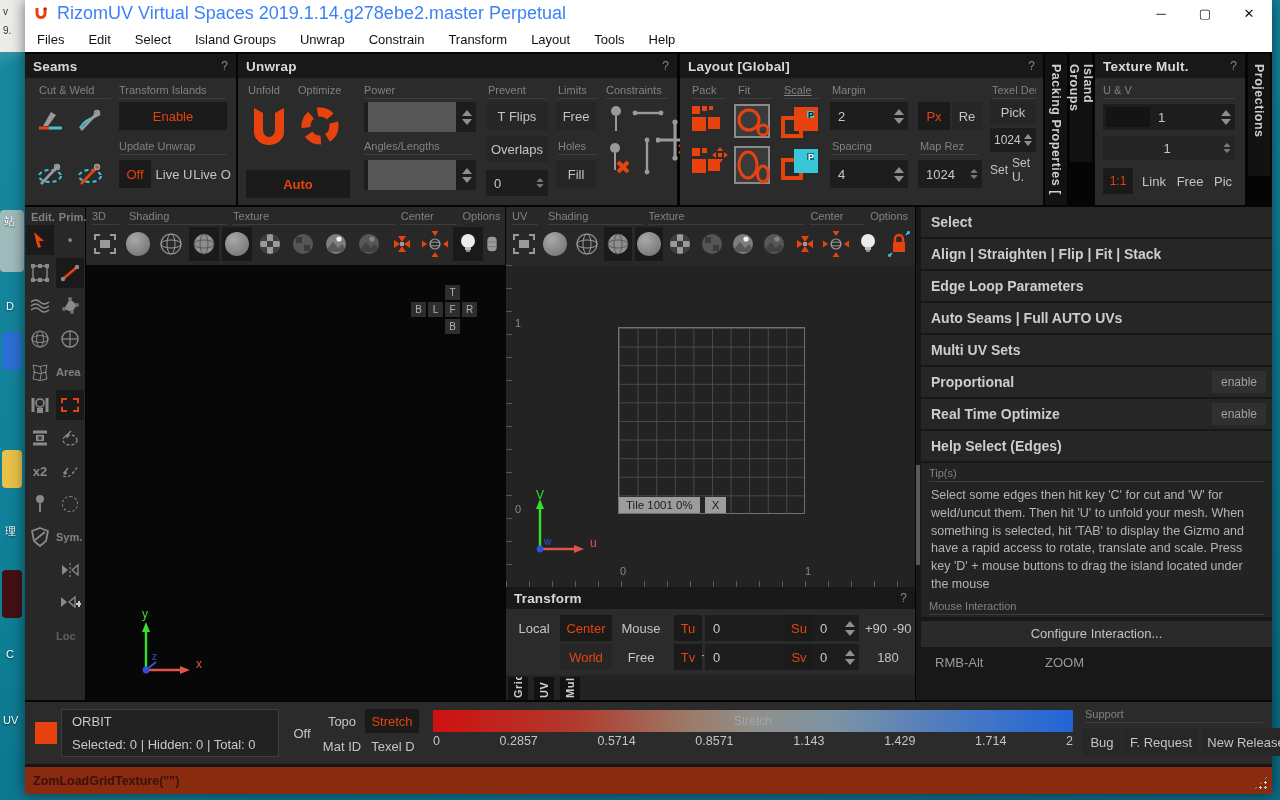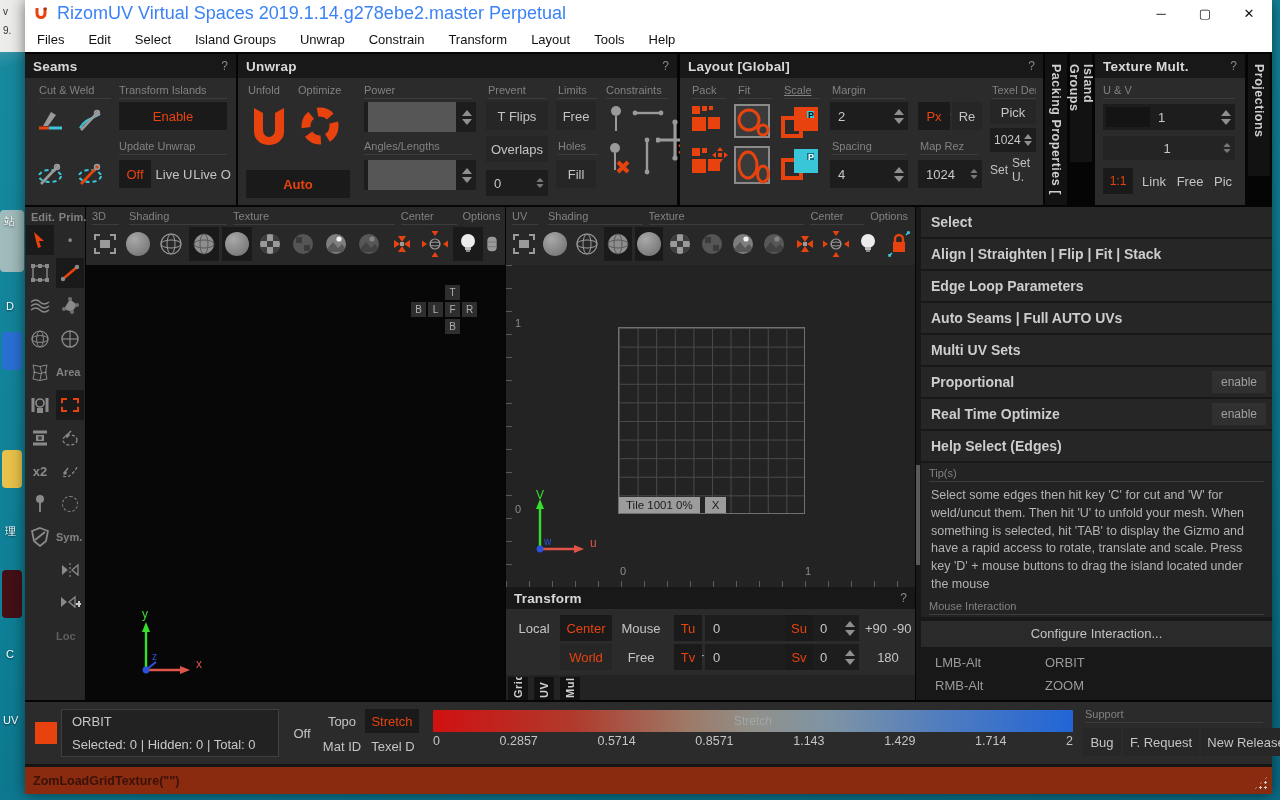--- a/index.html
+++ b/index.html
@@ -878,24 +878,20 @@
         </div>
 
       <div style="background:#232323;padding:4px 8px 2px 8px">
         <div class="lbl">Tip(s)</div>
         <div style="font-size:12.5px;color:#b4b4b4;line-height:1.42;padding:5px 2px 6px 2px">Select some edges then hit key 'C' for cut and 'W' for weld/uncut them. Then hit 'U' to unfold your mesh. When something is selected, hit 'TAB' to display the Gizmo and have a rapid access to rotate, translate and scale. Press key 'D' + mouse buttons to drag the island located under the mouse</div>
         <div class="lbl">Mouse Interaction</div>
       </div>
       <div style="background:#2a2a2a;height:26px;display:flex;align-items:center;justify-content:center;font-size:13px;color:#c2c2c2;margin-top:4px">Configure Interaction...</div>
       <div style="padding:4px 0 0 14px;font-size:13px;color:#9a9a9a">
         <div style="display:flex;height:23px;align-items:center">
-          <span style="width:110px">LMB-Alt</span>
-          <span>ORBIT</span>
-        </div>
-        <div style="display:flex;height:23px;align-items:center">
           <span style="width:110px">RMB-Alt</span>
           <span>ZOOM</span>
         </div>
         <div style="display:flex;height:23px;align-items:center">
           
           
         </div>
 
       </div>
     </div>

